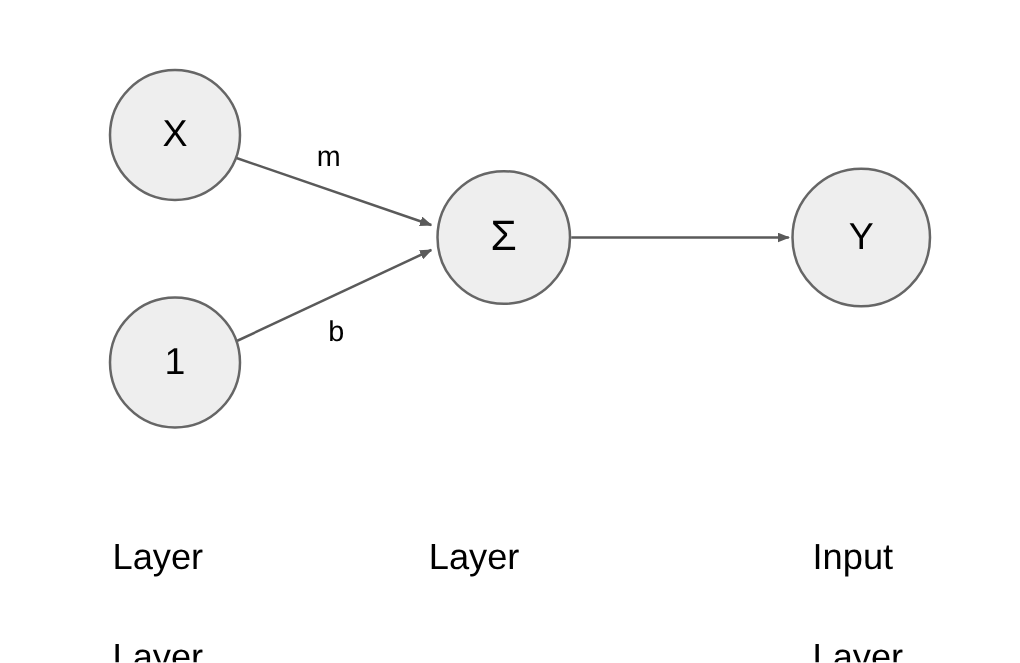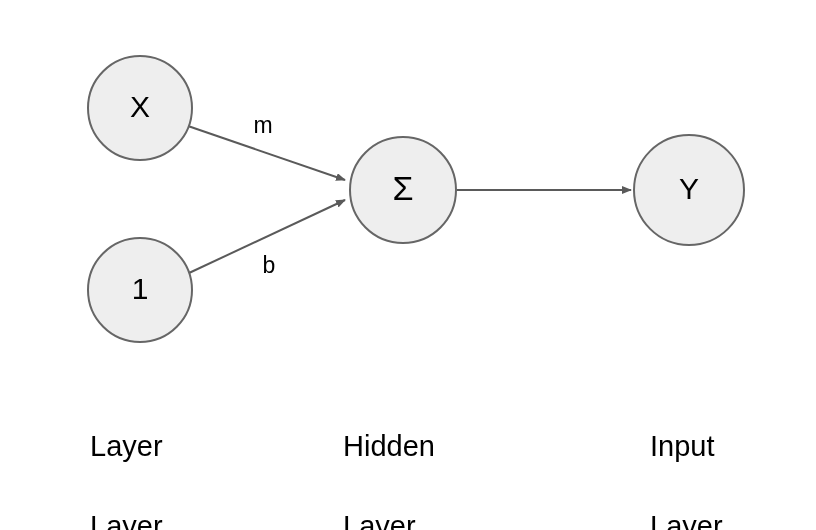--- a/index.html
+++ b/index.html
@@ -102,21 +102,20 @@
         <text class="node-label" x="689" y="191" style="fill: rgb(0, 0, 0);">Y</text>
       </g>
     </g>
   </svg>
 
   <div class="layer-label" style="left: 90px; top: 386px; color: rgb(0, 0, 0);">
     <div>Layer</div>
     <div>Layer</div>
   </div>
   <div class="layer-label" style="left: 343px; top: 386px; color: rgb(0, 0, 0);">
-    <div>Hidden</div>
     <div>Layer</div>
   </div>
   <div class="layer-label" style="left: 650px; top: 386px; color: rgb(0, 0, 0);">
     <div>Input</div>
     <div>Layer</div>
   </div>
 
 </div>
 
 </body></html>

